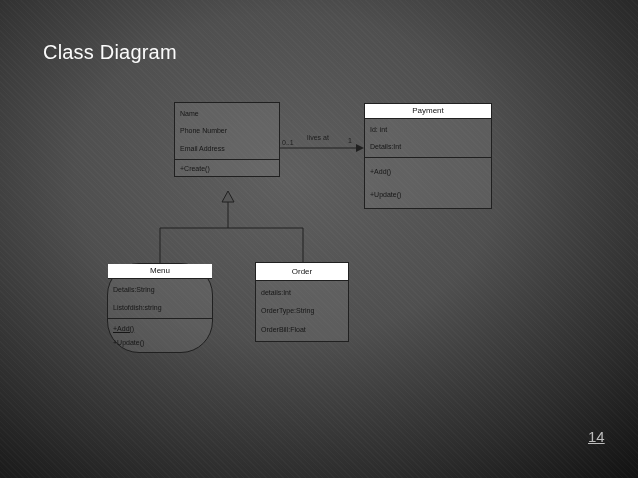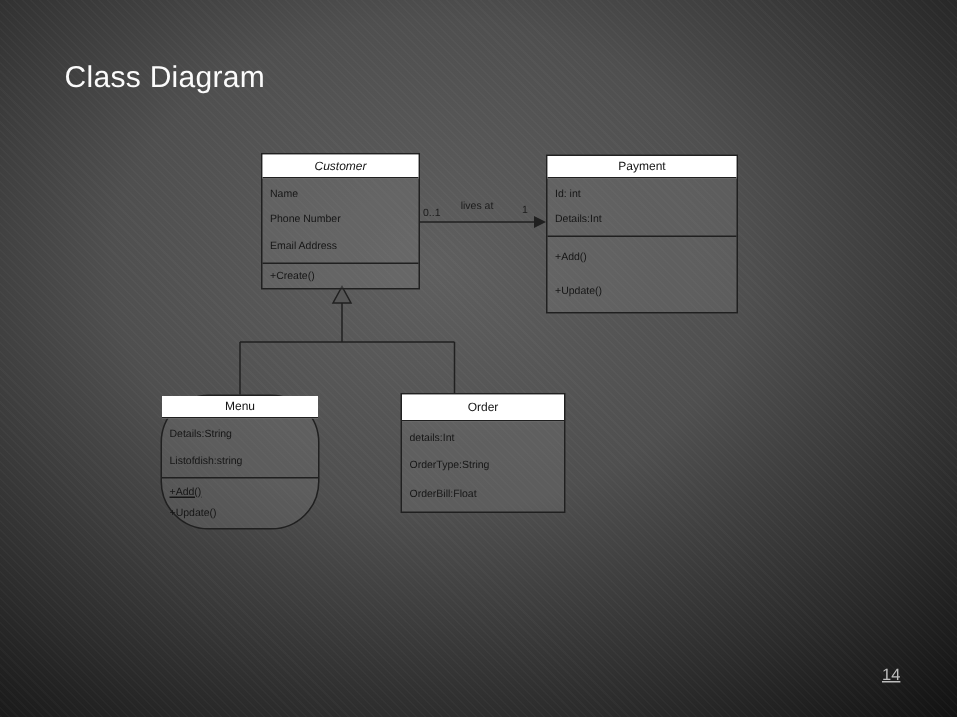--- a/index.html
+++ b/index.html
@@ -10,22 +10,22 @@
     font-family:"Liberation Sans", sans-serif;
     background:
       repeating-linear-gradient(45deg, rgba(255,255,255,0.025) 0 1px, rgba(0,0,0,0) 1px 4px),
       radial-gradient(ellipse 560px 430px at 45% 37%, #5f5f5f 0%, #4f4f4f 38%, #2b2b2b 72%, #0b0b0b 100%);
   }
   .slide-title{
     position:absolute;left:43px;top:41px;
     font-size:20px;color:#fbfbfb;letter-spacing:.2px;
   }
   .page-number{
-    position:absolute;left:588px;top:444px;
-    font-size:11px;color:#bdbdbd;text-decoration:underline;
+    position:absolute;left:588px;top:428px;
+    font-size:15px;color:#bdbdbd;text-decoration:underline;
   }
   
   .uml-class{
     position:absolute;
     border:1px solid #202020;
     background:rgba(130,130,130,0.28);
     box-sizing:border-box;
   }
   .uml-header{
     background:#ffffff;color:#141414;
@@ -71,21 +71,20 @@
     <line x1="160" y1="228" x2="303" y2="228" stroke="#202020" stroke-width="1"></line>
     <line x1="160" y1="228" x2="160" y2="263" stroke="#202020" stroke-width="1"></line>
     <line x1="303" y1="228" x2="303" y2="262" stroke="#202020" stroke-width="1"></line>
   </svg>
 
   <span class="edge-label" style="left:282px;top:139px;">0..1</span>
   <span class="edge-label" style="left:300px;top:134px;width:36px;text-align:center;">lives at</span>
   <span class="edge-label" style="left:348px;top:137px;">1</span>
 
   <div class="uml-class" style="left:174px;top:102px;width:106px;">
-    <div class="uml-header italic" style="height:16px;">Customer</div>
     <div class="uml-compartment" style="height:56px;">
       <div class="uml-row">Name</div>
       <div class="uml-row">Phone Number</div>
       <div class="uml-row">Email Address</div>
     </div>
     <div class="uml-compartment" style="height:17px;">
       <div class="uml-row">+Create()</div>
     </div>
   </div>
 
@@ -106,21 +105,21 @@
     <div class="uml-compartment" style="height:39px;">
       <div class="uml-row">Details:String</div>
       <div class="uml-row">Listofdish:string</div>
     </div>
     <div class="uml-compartment" style="height:34px;">
       <div class="uml-row u">+Add()</div>
       <div class="uml-row">+Update()</div>
     </div>
   </div>
 
-  <div class="uml-class" style="left:267px;top:262px;width:110px;">
+  <div class="uml-class" style="left:255px;top:262px;width:94px;">
     <div class="uml-header" style="height:18px;">Order</div>
     <div class="uml-compartment" style="height:60px;">
       <div class="uml-row">details:Int</div>
       <div class="uml-row">OrderType:String</div>
       <div class="uml-row">OrderBill:Float</div>
     </div>
   </div>
 
   <div class="page-number">14</div>
 

